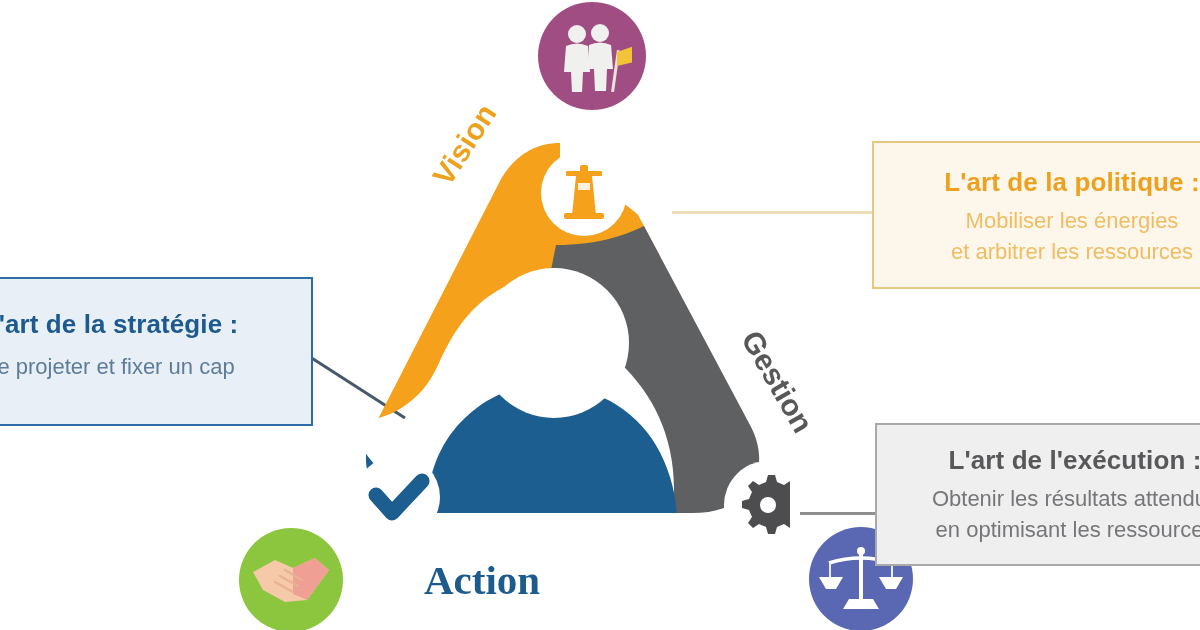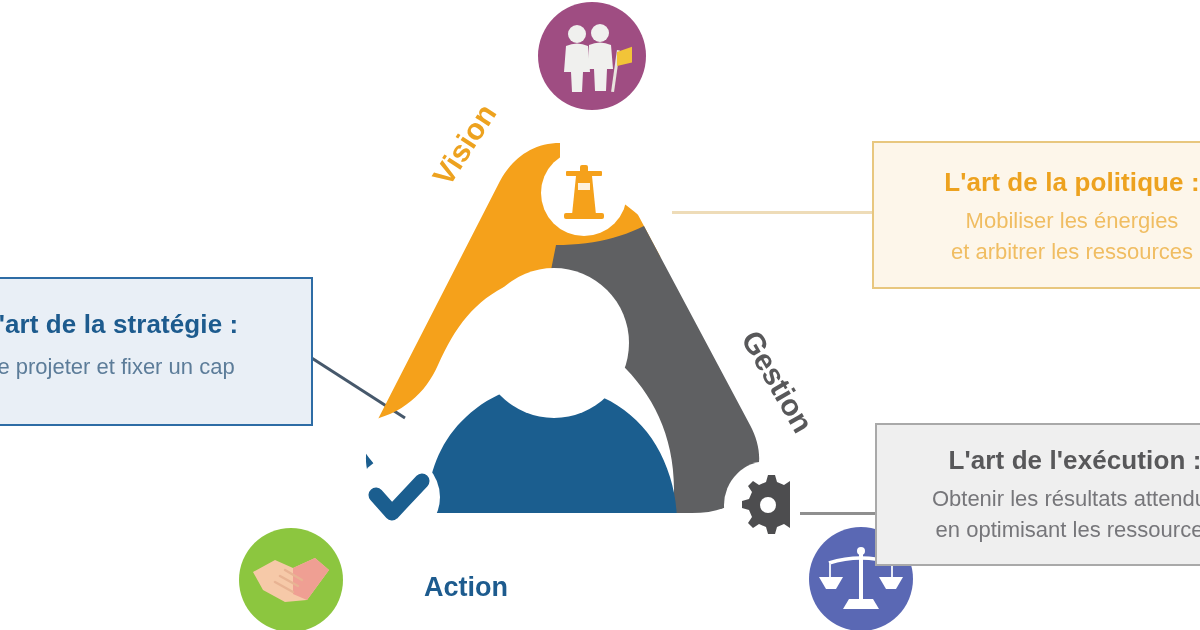--- a/index.html
+++ b/index.html
@@ -110,23 +110,24 @@
   }
   #label-gestion {
     left: 764px;
     top: 325px;
     color: #58585a;
     transform: rotate(60deg);
     transform-origin: left top;
   }
   #label-action {
     left: 424px;
-    top: 572px;
+    top: 556px;
     color: #1d5b8e;
-    font-size: 27px;
+    font-size: 41px;
+    font-family: Liberation Serif, serif;
   }
 
   
   .badge {
     position: absolute;
     border-radius: 50%;
     display: flex;
     align-items: center;
     justify-content: center;
   }

